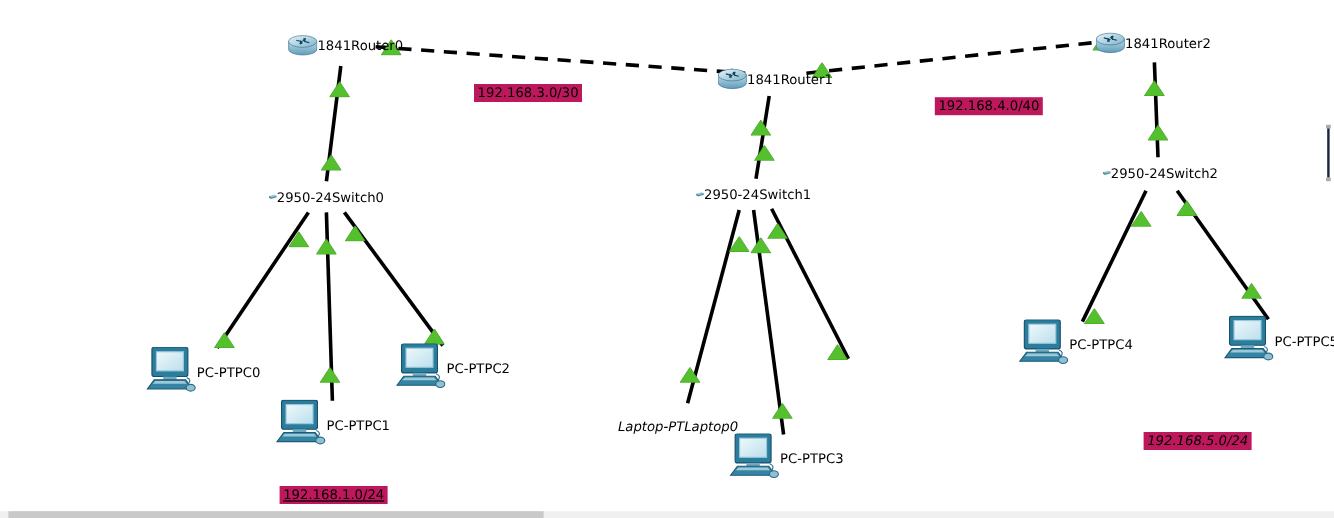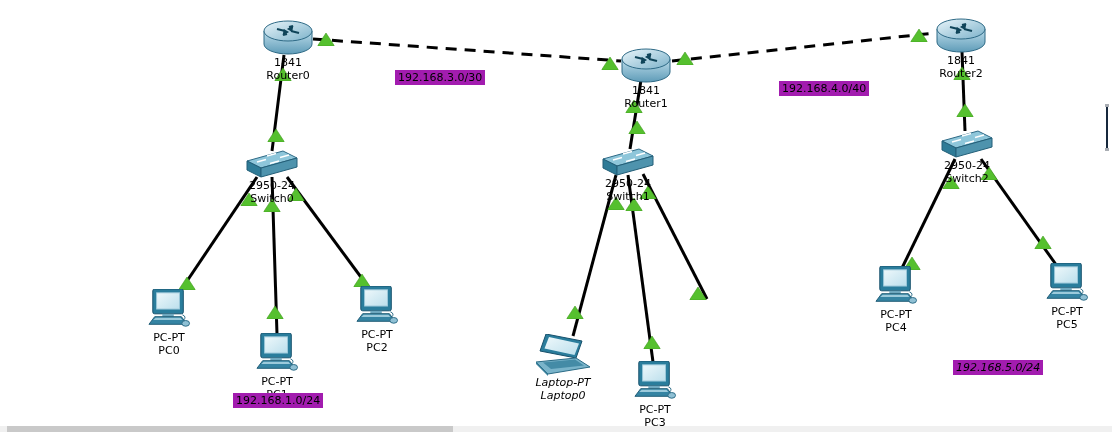--- a/index.html
+++ b/index.html
@@ -1,24 +1,24 @@
 <!DOCTYPE html>
 <html><head>
 <meta charset="utf-8">
 <style>
   html,body{margin:0;padding:0;background:#fff;}
   .canvas{position:relative;width:1112px;height:432px;background:#ffffff;overflow:hidden;
           font-family:"DejaVu Sans",sans-serif;}
   svg.wires{position:absolute;left:0;top:0;z-index:1;}
-  .device{position:absolute;width:96px;display:flex;flex-direction:column;align-items:center;
+  .device{position:absolute;width:96px;display:flex;flex-direction:row;align-items:center;
           z-index:2;text-align:center;color:#000;font-size:11px;line-height:12px;cursor:default;}
   .device .lbl{display:block;white-space:nowrap;margin-top:1px;}
   .device svg{display:block;}
   .netlabel{position:absolute;z-index:3;font-size:11px;line-height:15px;color:#000;
-            background:#a21caf;padding:0 3px;white-space:nowrap;}
+            background:#be185d;padding:0 3px;white-space:nowrap;}
   .hscroll-track{position:absolute;left:0;bottom:0;width:1112px;height:6px;background:#f0f0f0;z-index:4;}
   .hscroll-thumb{position:absolute;left:7px;bottom:0;width:446px;height:6px;background:#c9c9c9;z-index:5;}
   .vscroll-thumb{position:absolute;right:4px;top:107px;width:2px;height:41px;background:#16283c;z-index:5;}
   .vscroll-cap{position:absolute;right:3px;width:4px;height:3px;background:#a9adb3;z-index:5;}
   .vcap-top{top:104px;} .vcap-bot{top:148px;}
 </style>
 </head>
 <body>
 
 <div class="canvas">
@@ -240,21 +240,21 @@
   <div class="device" style="left:1019px;top:263px;">
     <svg width="46" height="42">
         <use href="#icon-pc"></use>
       </svg>
     <span class="lbl">PC-PT</span>
     <span class="lbl">PC5</span>
   </div>
 
   <div class="netlabel" style="left:395px;top:70px;">192.168.3.0/30</div>
   <div class="netlabel" style="left:779px;top:81px;">192.168.4.0/40</div>
-  <div class="netlabel" style="left:233px;top:393px;">192.168.1.0/24</div>
+  <div class="netlabel" style="left:233px;top:405px;text-decoration:underline;">192.168.1.0/24</div>
   <div class="netlabel" style="left:953px;top:360px;font-style:italic;">192.168.5.0/24</div>
 
   <div class="hscroll-track"></div>
   <div class="hscroll-thumb"></div>
   <div class="vscroll-cap vcap-top"></div>
   <div class="vscroll-thumb"></div>
   <div class="vscroll-cap vcap-bot"></div>
 
 </div>
 

